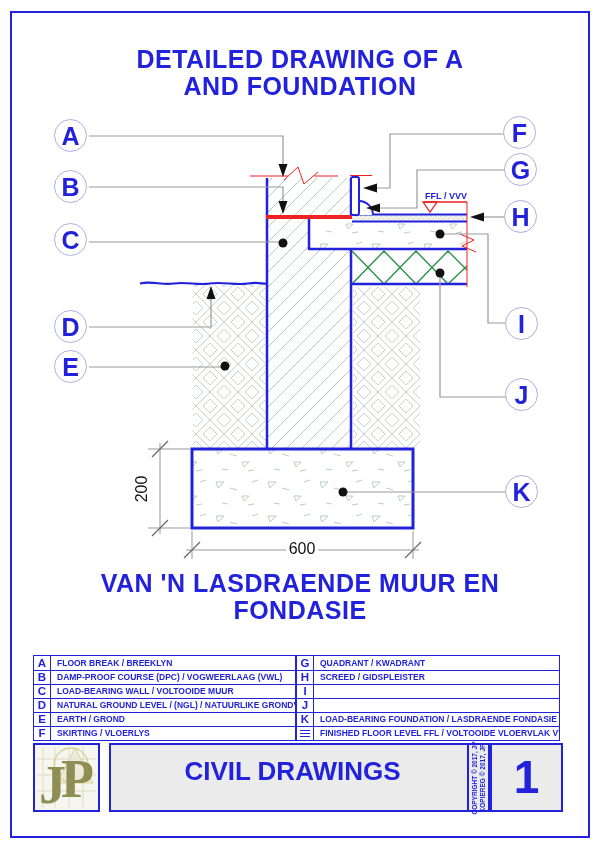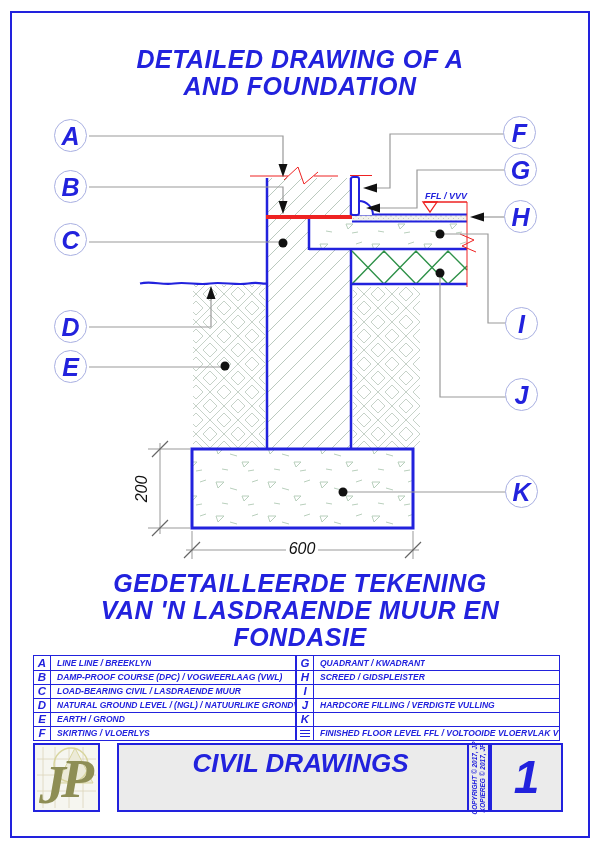--- a/index.html
+++ b/index.html
@@ -1,17 +1,17 @@
 <!DOCTYPE html>
 <html><head>
 <meta charset="utf-8">
 <style>
   html,body{margin:0;padding:0;background:#ffffff;}
   #sheet{position:relative;width:600px;height:848px;background:#ffffff;overflow:hidden;
-         font-family:"Liberation Sans",sans-serif;font-style:italic;}
+         font-family:"Liberation Sans",sans-serif;}
   .border-frame{position:absolute;left:10px;top:11px;width:576px;height:823px;
                 border:2px solid #2222dd;}
   .title-block{position:absolute;left:60px;width:480px;text-align:center;
                color:#2222dd;font-weight:bold;font-size:25px;line-height:27px;letter-spacing:.5px;}
   #title-en{top:46px;}
   #title-af{top:570px;}
   .drawing-svg{position:absolute;left:0;top:0;}
   .callout{position:absolute;width:33px;height:33px;border:1.5px solid #a9b0e2;border-radius:50%;
            background:#ffffff;color:#2222dd;font-weight:bold;font-size:25px;line-height:33px;
            text-align:center;box-sizing:border-box;}
@@ -25,22 +25,22 @@
   .legend-key{width:17px;box-sizing:border-box;border-right:1.5px solid #2222dd;
               color:#2222dd;font-weight:bold;font-size:11.5px;display:flex;align-items:center;
               justify-content:center;flex:0 0 auto;}
   .legend-text{color:#2222dd;font-weight:bold;font-size:8.5px;display:flex;align-items:center;
                padding-left:6px;white-space:nowrap;overflow:hidden;}
   .ffl-glyph{width:10px;height:7px;
      background:repeating-linear-gradient(180deg,#2222dd 0 1px,rgba(0,0,0,0) 1px 3px);}
   
   .fbox{position:absolute;box-sizing:border-box;border:2px solid #2222dd;background:#ebebeb;}
   #logo-box{left:33px;top:743px;width:67px;height:69px;background:#f6f6f0;}
-  #footer-title{left:117px;top:743px;width:367px;height:69px;text-align:center;
-                color:#2222dd;font-weight:bold;font-size:26px;line-height:31px;padding-top:3px;}
+  #footer-title{left:109px;top:743px;width:367px;height:69px;text-align:center;
+                color:#2222dd;font-weight:bold;font-size:26px;line-height:31px;padding-top:11px;}
   #copyright-box{left:467px;top:743px;width:23px;height:69px;}
   #copyright-box .vert{position:absolute;left:50%;top:50%;
       transform:translate(-50%,-50%) rotate(-90deg);white-space:nowrap;
       color:#2222dd;font-weight:bold;font-size:6.5px;line-height:8px;text-align:center;}
   #page-box{left:490px;top:743px;width:73px;height:69px;color:#2222dd;font-weight:bold;
             font-size:46px;line-height:65px;text-align:center;}
 </style>
 </head>
 <body>
 
@@ -186,38 +186,37 @@
   <div class="callout" style="left:54px;top:310px;">D</div>
   <div class="callout" style="left:54px;top:350px;">E</div>
   <div class="callout" style="left:503px;top:116px;">F</div>
   <div class="callout" style="left:504px;top:153px;">G</div>
   <div class="callout" style="left:504px;top:200px;">H</div>
   <div class="callout" style="left:505px;top:307px;">I</div>
   <div class="callout" style="left:505px;top:378px;">J</div>
   <div class="callout" style="left:505px;top:475px;">K</div>
 
   <div id="title-af" class="title-block">
-    <div>GEDETAILLEERDE TEKENING</div>
     <div>VAN 'N LASDRAENDE MUUR EN</div>
     <div>FONDASIE</div>
   </div>
 
   <div id="legend">
     <div class="legend-col left">
       <div class="legend-row">
         <div class="legend-key">A</div>
-        <div class="legend-text">LINE LINE / BREEKLYN</div>
+        <div class="legend-text">FLOOR BREAK / BREEKLYN</div>
       </div>
       <div class="legend-row">
         <div class="legend-key">B</div>
         <div class="legend-text">DAMP-PROOF COURSE (DPC) / VOGWEERLAAG (VWL)</div>
       </div>
       <div class="legend-row">
         <div class="legend-key">C</div>
-        <div class="legend-text">LOAD-BEARING CIVIL / LASDRAENDE MUUR</div>
+        <div class="legend-text">LOAD-BEARING WALL / VOLTOOIDE MUUR</div>
       </div>
       <div class="legend-row">
         <div class="legend-key">D</div>
         <div class="legend-text">NATURAL GROUND LEVEL / (NGL) / NATUURLIKE GRONDVLAK</div>
       </div>
       <div class="legend-row">
         <div class="legend-key">E</div>
         <div class="legend-text">EARTH / GROND</div>
       </div>
       <div class="legend-row">
@@ -232,24 +231,24 @@
       </div>
       <div class="legend-row">
         <div class="legend-key">H</div>
         <div class="legend-text">SCREED / GIDSPLEISTER</div>
       </div>
       <div class="legend-row">
         <div class="legend-key">I</div>
       </div>
       <div class="legend-row">
         <div class="legend-key">J</div>
-        <div class="legend-text">HARDCORE FILLING / VERDIGTE VULLING</div>
       </div>
       <div class="legend-row">
         <div class="legend-key">K</div>
+        <div class="legend-text">LOAD-BEARING FOUNDATION / LASDRAENDE FONDASIE</div>
       </div>
       <div class="legend-row">
         <div class="legend-key">
           <span class="ffl-glyph"></span>
         </div>
         <div class="legend-text">FINISHED FLOOR LEVEL FFL / VOLTOOIDE VLOERVLAK VVV</div>
       </div>
     </div>
   </div>
 

